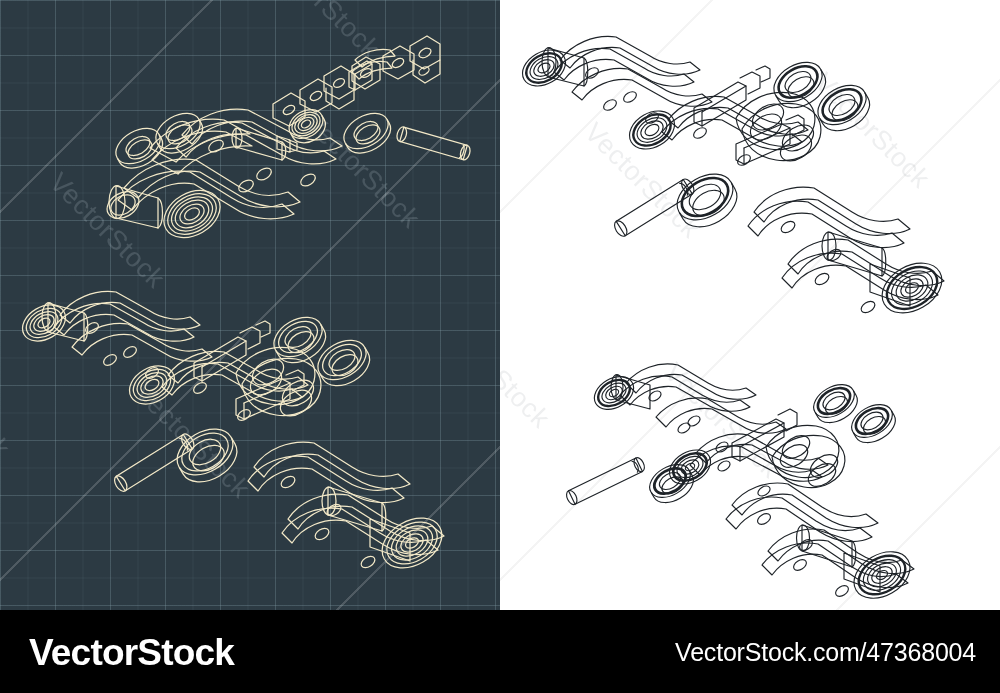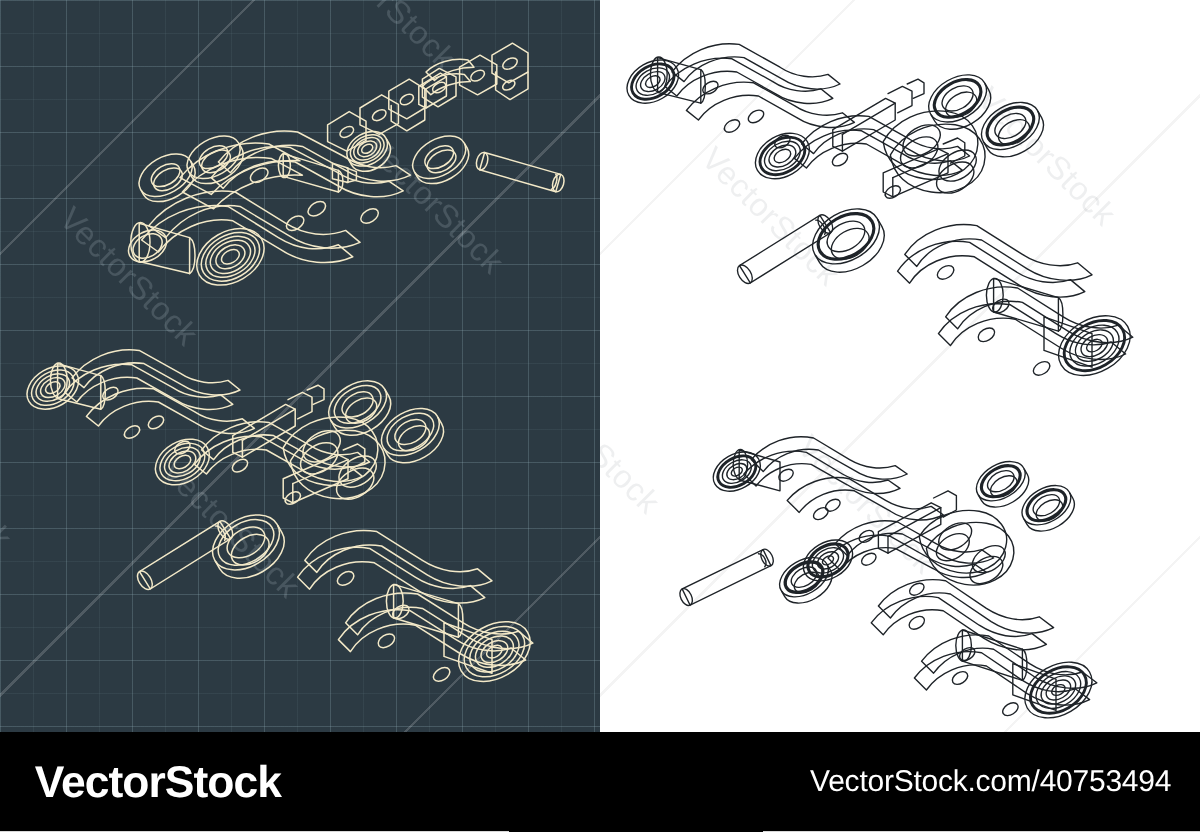--- a/index.html
+++ b/index.html
@@ -867,16 +867,16 @@
       <span class="wm" style="left:250px; top:300px;">VectorStock</span>
       <span class="wm" style="left:480px; top:250px;">VectorStock</span>
       <span class="wm" style="left:100px; top:490px;">VectorStock</span>
       <span class="wm" style="left:330px; top:540px;">VectorStock</span>
 
     </div>
   </div>
 
   <div id="footer">
     <div id="brand-logo">VectorStock</div>
-    <div id="brand-url">VectorStock.com/40753494</div>
+    <div id="brand-url">VectorStock.com/47368004</div>
   </div>
 
 </div>
 
 </body></html>

